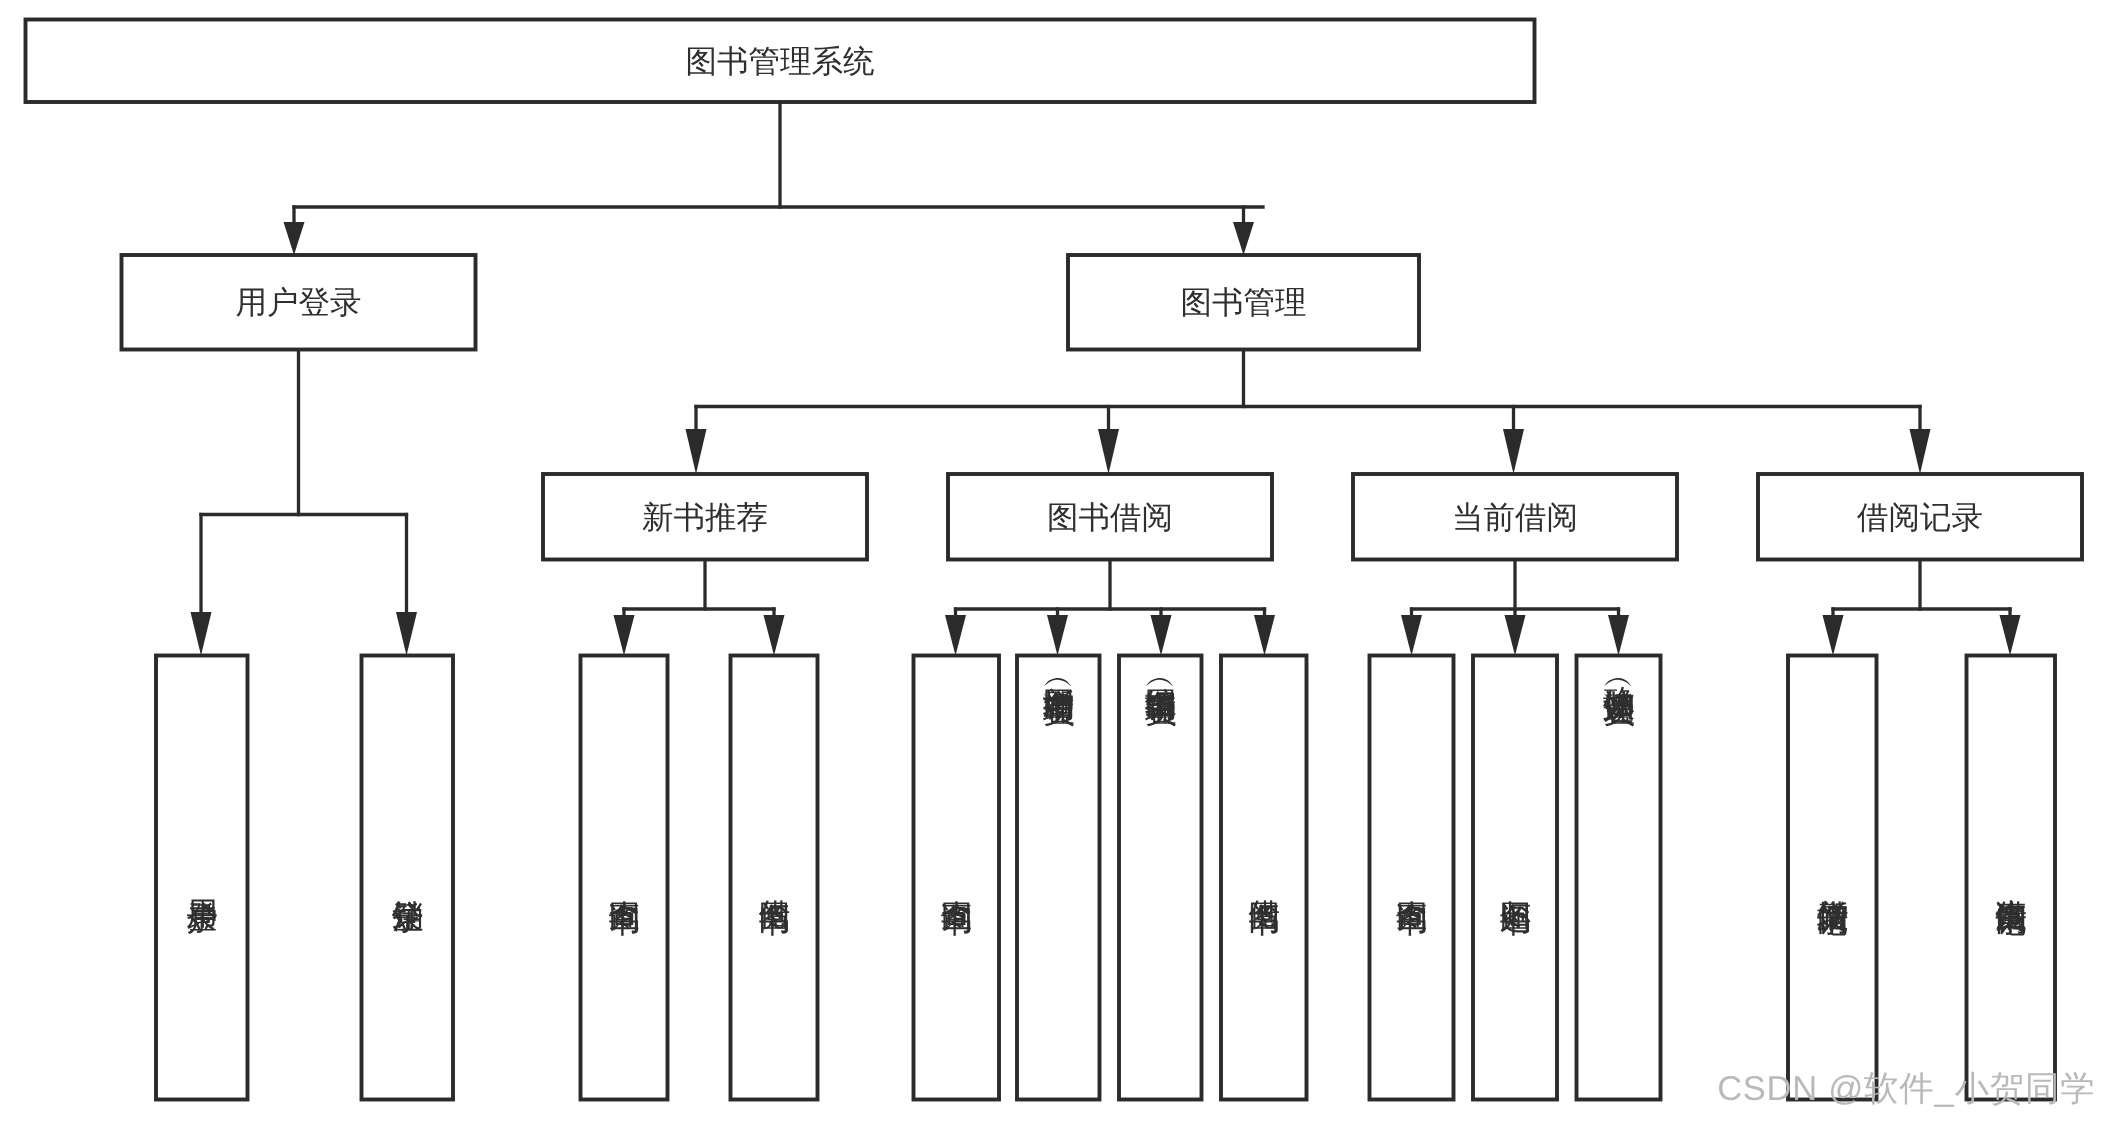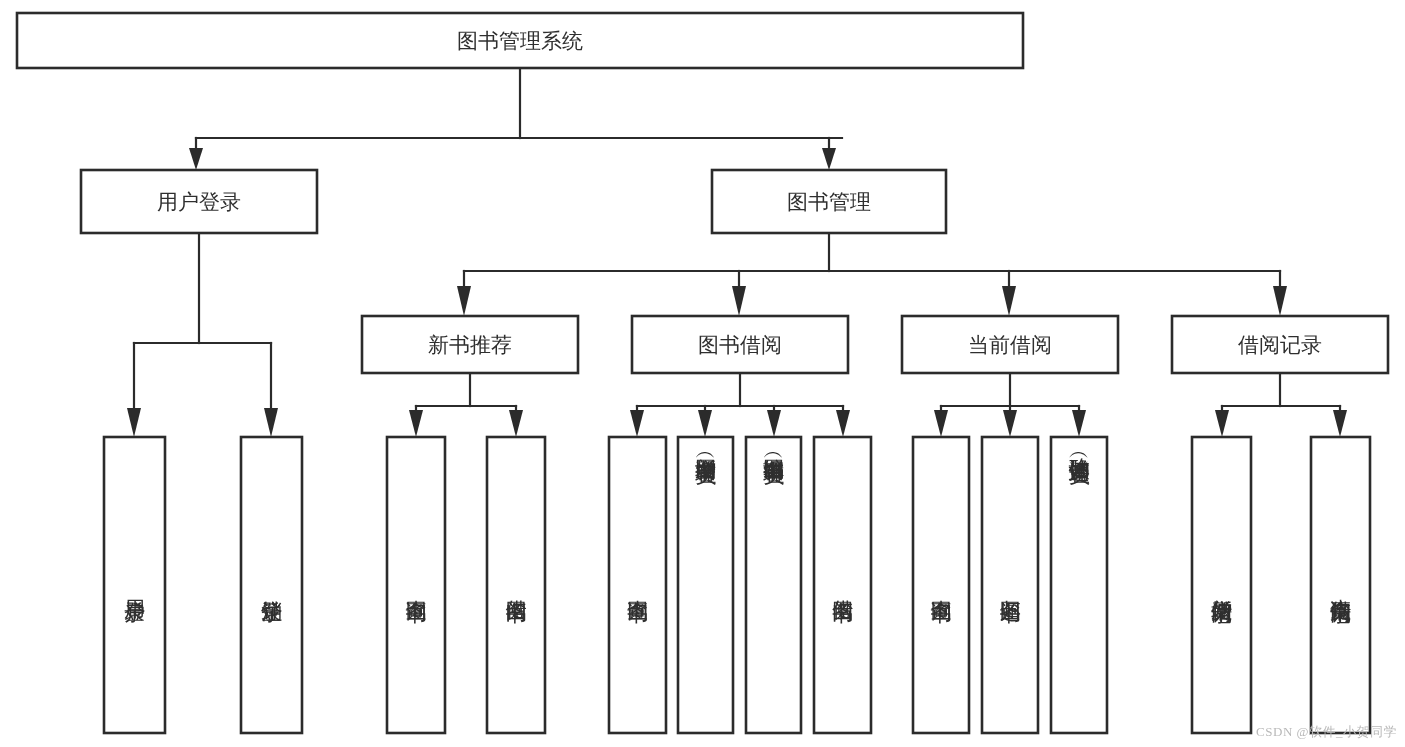--- a/index.html
+++ b/index.html
@@ -65,22 +65,22 @@
     font-size: 21px;
     line-height: 1.08;
     color: #2f2f2f;
     letter-spacing: 1px;
     white-space: nowrap;
   }
   .watermark {
     position: absolute;
     right: 8px;
     bottom: 6px;
-    font-family: Liberation Serif, serif;
-    font-size: 13px;
+    font-family: Liberation Sans, sans-serif;
+    font-size: 23px;
     color: #b9b9b9;
     letter-spacing: 0.5px;
     user-select: none;
   }
 </style>
 </head>
 <body>
 
 <div id="diagram-root">
 

